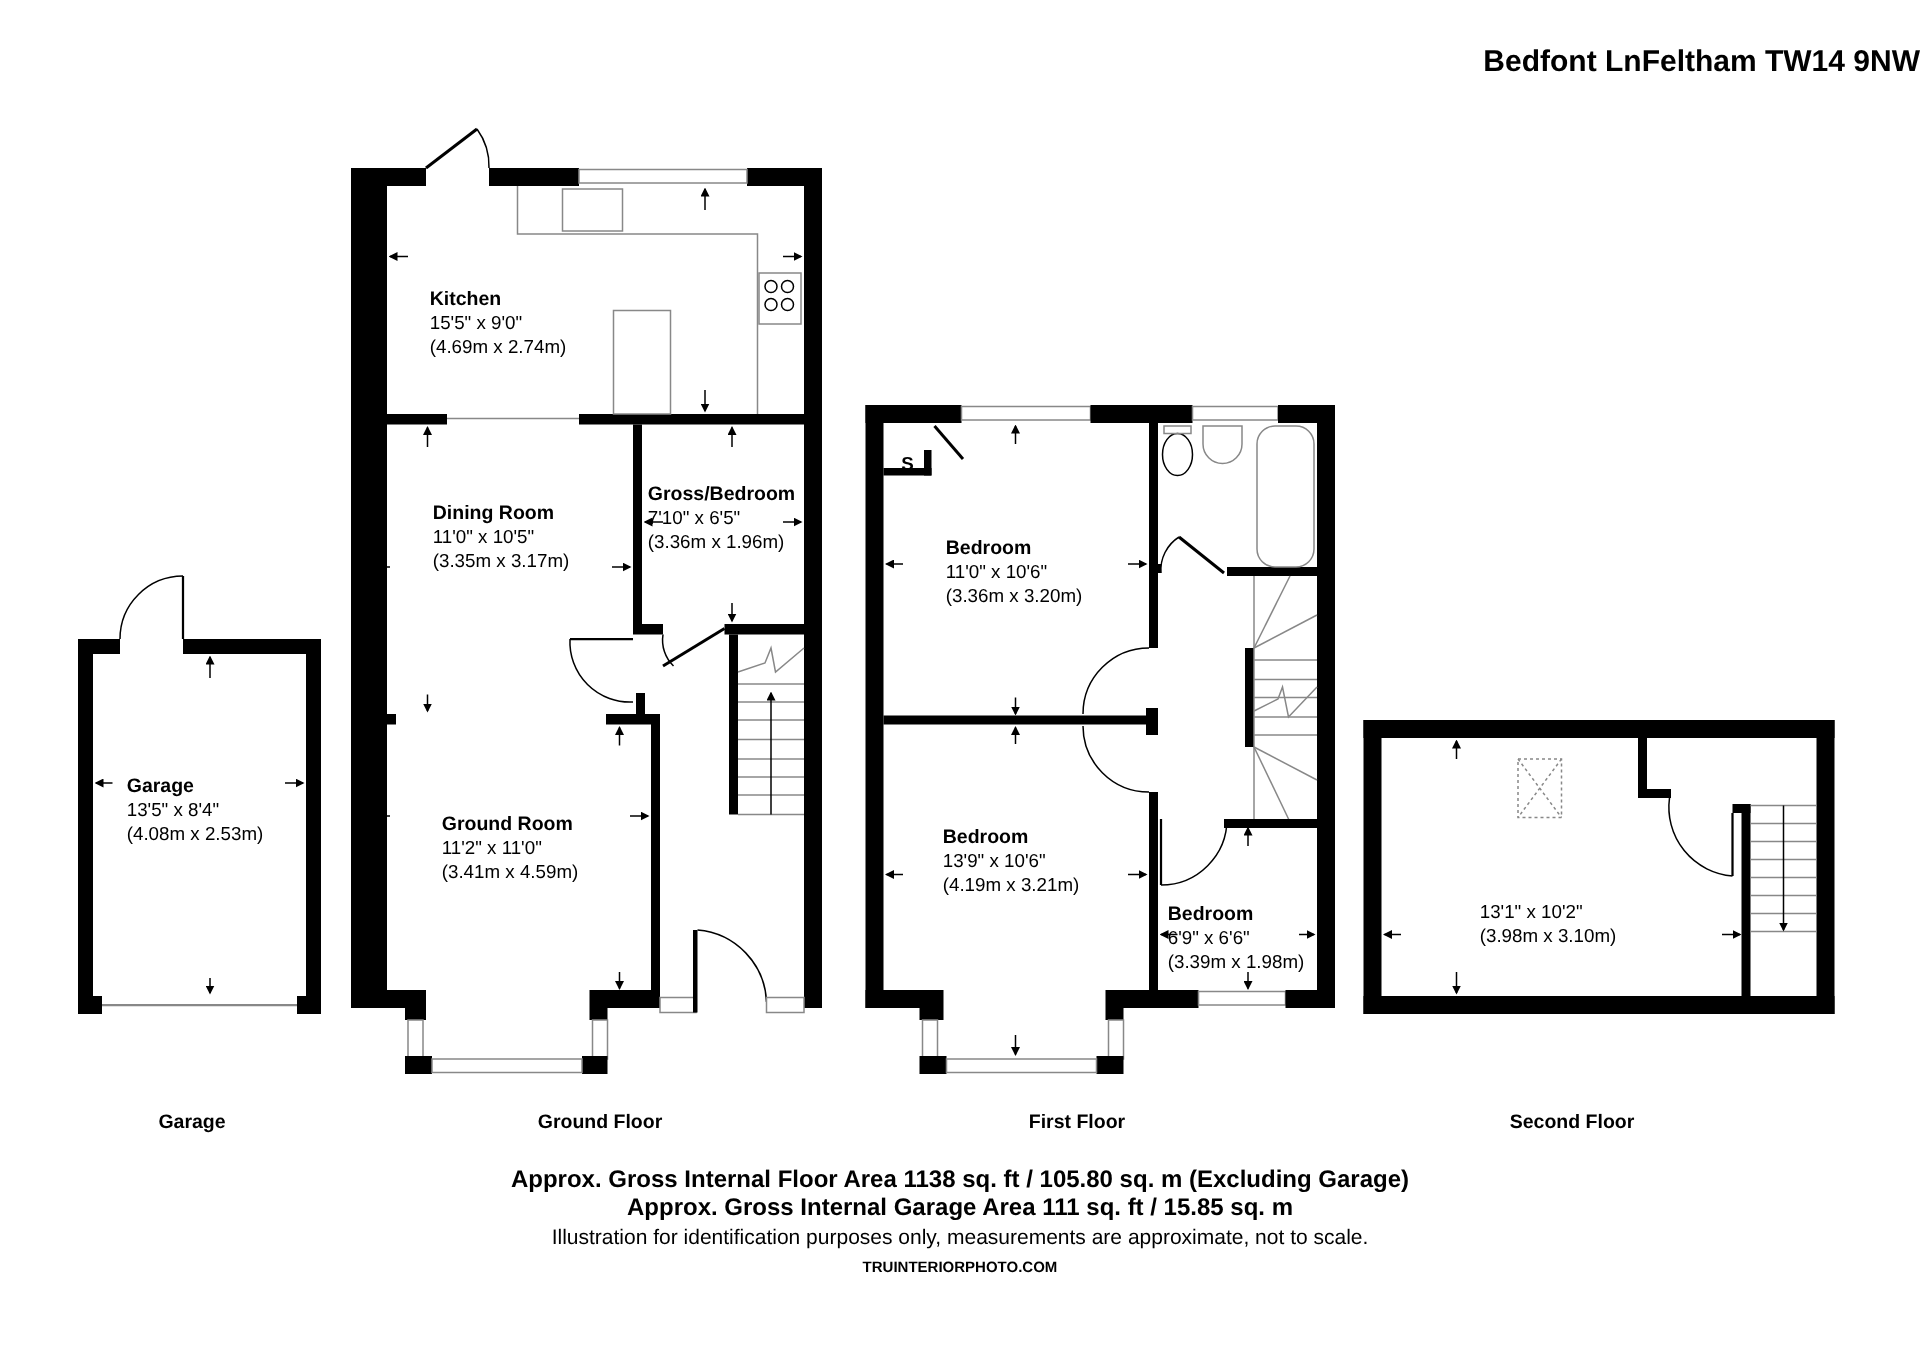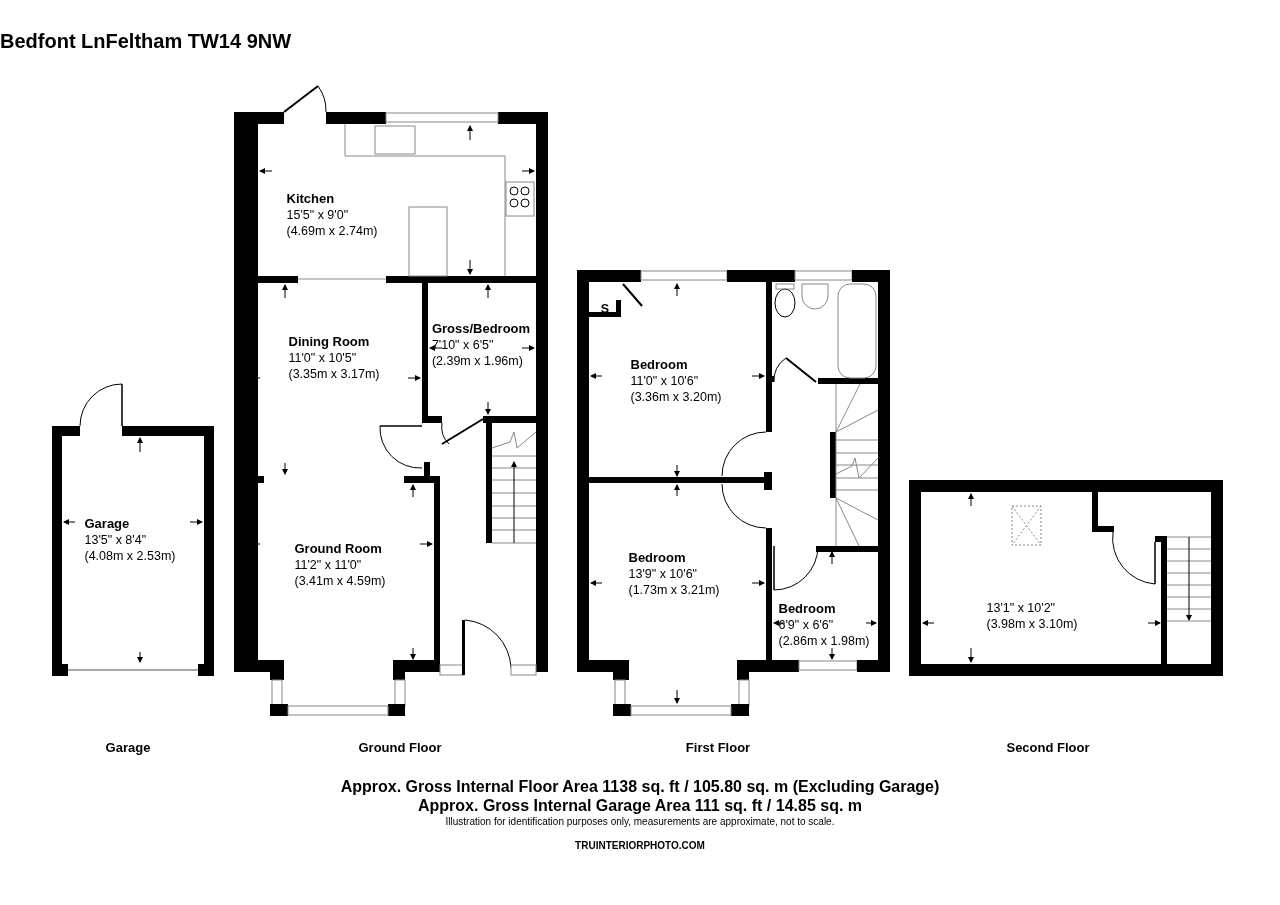--- a/index.html
+++ b/index.html
@@ -1,25 +1,25 @@
 <!DOCTYPE html>
 <html><head>
   <meta charset="utf-8">
   <style>
     html, body { margin: 0; padding: 0; background: #ffffff; }
     body { width: 1280px; height: 905px; position: relative; overflow: hidden; font-family: "Liberation Sans", sans-serif; color: #000; }
-    .title { position: absolute; left: 0; top: 30px; width: 1280px; text-align: left; font-weight: bold; font-size: 20px; }
+    .title { position: absolute; left: 0; top: 30px; width: 1280px; text-align: right; font-weight: bold; font-size: 20px; }
     svg.plan { position: absolute; left: 0; top: 0; }
     .lbl { position: absolute; font-size: 12.5px; line-height: 16px; white-space: nowrap; transform: translateX(-50%); }
     .lbl .nm { font-weight: bold; font-size: 13px; display: block; }
     .floor { position: absolute; top: 740px; font-weight: bold; font-size: 13px; transform: translateX(-50%); white-space: nowrap; }
     .footer { position: absolute; left: 0; width: 1280px; text-align: center; }
     .f1 { top: 778px; font-weight: bold; font-size: 16px; }
     .f2 { top: 797px; font-weight: bold; font-size: 16px; }
-    .f3 { top: 816px; font-size: 10px; }
+    .f3 { top: 816px; font-size: 14px; }
     .f4 { top: 840px; font-size: 10px; font-weight: bold; }
   </style>
 </head>
 <body>
 
 <div class="title">Bedfont LnFeltham TW14 9NW</div>
 
 <svg class="plan" width="1280" height="905">
   <defs>
     <marker id="ar" markerWidth="6" markerHeight="6" refX="5" refY="3" orient="auto">
@@ -243,54 +243,54 @@
   <span>(4.69m x 2.74m)</span>
 </div>
 <div class="lbl" style="left:334px; top:334px;">
   <span class="nm">Dining Room</span>
   <span>11'0" x 10'5"</span><br>
   <span>(3.35m x 3.17m)</span>
 </div>
 <div class="lbl" style="left:481px; top:321px;">
   <span class="nm">Gross/Bedroom</span>
   <span>7'10" x 6'5"</span><br>
-  <span>(2.39m x 1.96m)</span>
+  <span>(3.36m x 1.96m)</span>
 </div>
 <div class="lbl" style="left:340px; top:541px;">
   <span class="nm">Ground Room</span>
   <span>11'2" x 11'0"</span><br>
   <span>(3.41m x 4.59m)</span>
 </div>
 <div class="lbl" style="left:130px; top:516px;">
   <span class="nm">Garage</span>
   <span>13'5" x 8'4"</span><br>
   <span>(4.08m x 2.53m)</span>
 </div>
 <div class="lbl" style="left:676px; top:357px;">
   <span class="nm">Bedroom</span>
   <span>11'0" x 10'6"</span><br>
   <span>(3.36m x 3.20m)</span>
 </div>
 <div class="lbl" style="left:674px; top:550px;">
   <span class="nm">Bedroom</span>
   <span>13'9" x 10'6"</span><br>
-  <span>(1.73m x 3.21m)</span>
+  <span>(4.19m x 3.21m)</span>
 </div>
 <div class="lbl" style="left:824px; top:601px;">
   <span class="nm">Bedroom</span>
   <span>6'9" x 6'6"</span><br>
-  <span>(2.86m x 1.98m)</span>
+  <span>(3.39m x 1.98m)</span>
 </div>
 <div class="lbl" style="left:1032px; top:600px;">
   <span>13'1" x 10'2"</span><br>
   <span>(3.98m x 3.10m)</span>
 </div>
 <div class="lbl" style="left:605px; top:301px; font-weight:bold;">S</div>
 
 <div class="floor" style="left:128px;">Garage</div>
 <div class="floor" style="left:400px;">Ground Floor</div>
 <div class="floor" style="left:718px;">First Floor</div>
 <div class="floor" style="left:1048px;">Second Floor</div>
 
 <div class="footer f1">Approx. Gross Internal Floor Area 1138 sq. ft / 105.80 sq. m (Excluding Garage)</div>
-<div class="footer f2">Approx. Gross Internal Garage Area 111 sq. ft / 14.85 sq. m</div>
+<div class="footer f2">Approx. Gross Internal Garage Area 111 sq. ft / 15.85 sq. m</div>
 <div class="footer f3">Illustration for identification purposes only, measurements are approximate, not to scale.</div>
 <div class="footer f4">TRUINTERIORPHOTO.COM</div>
 
 </body></html>

